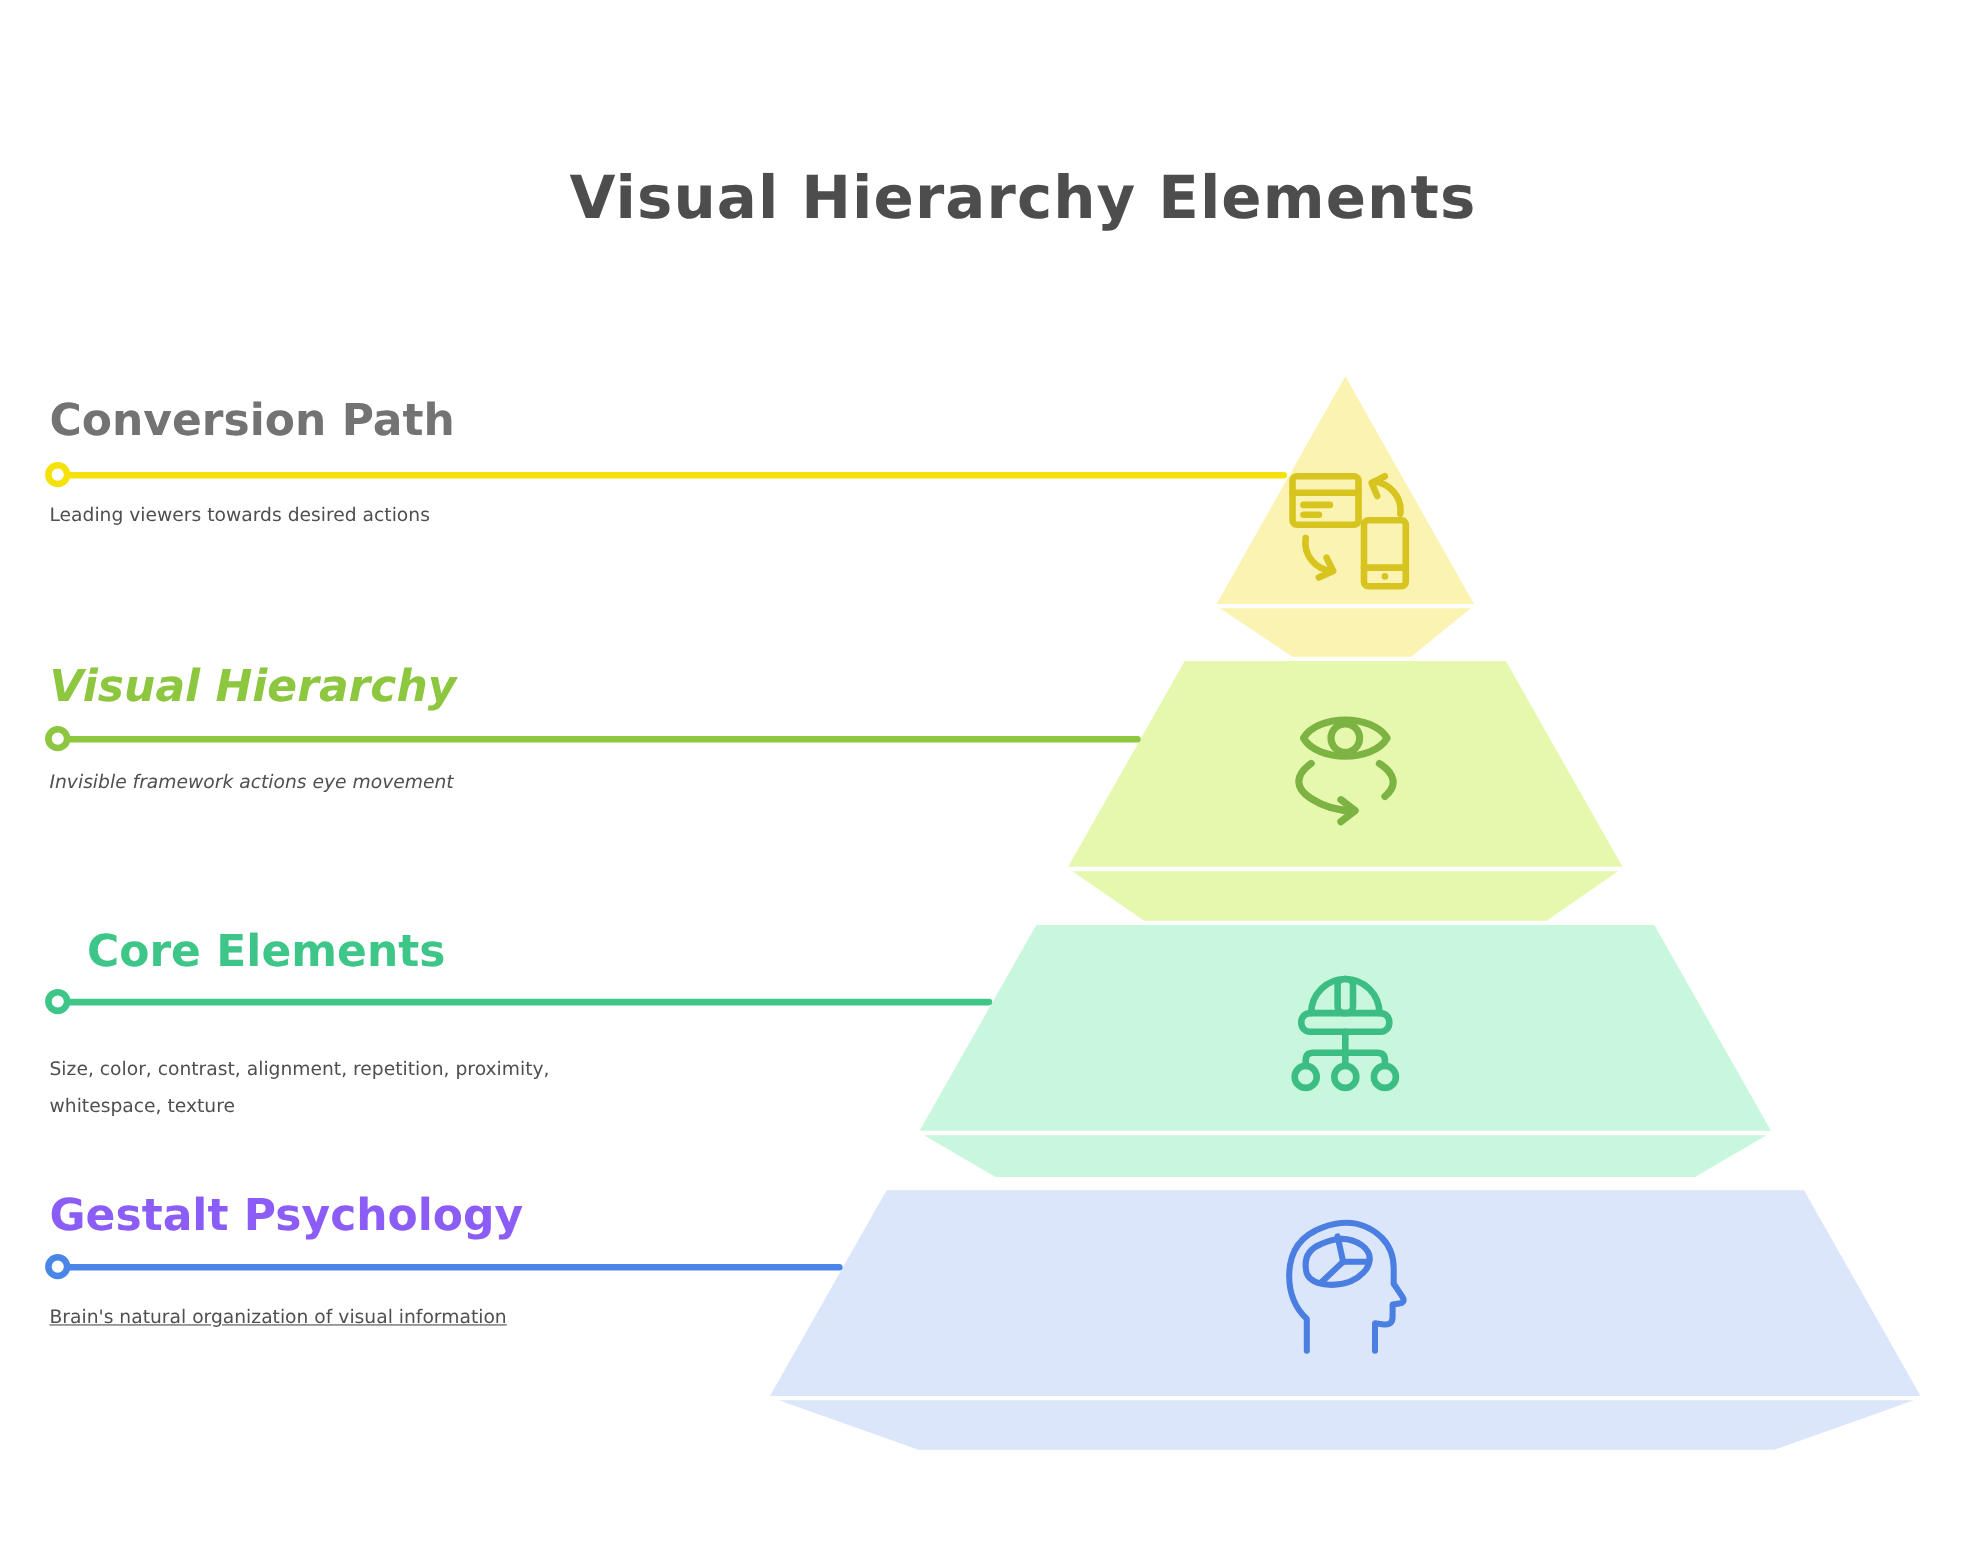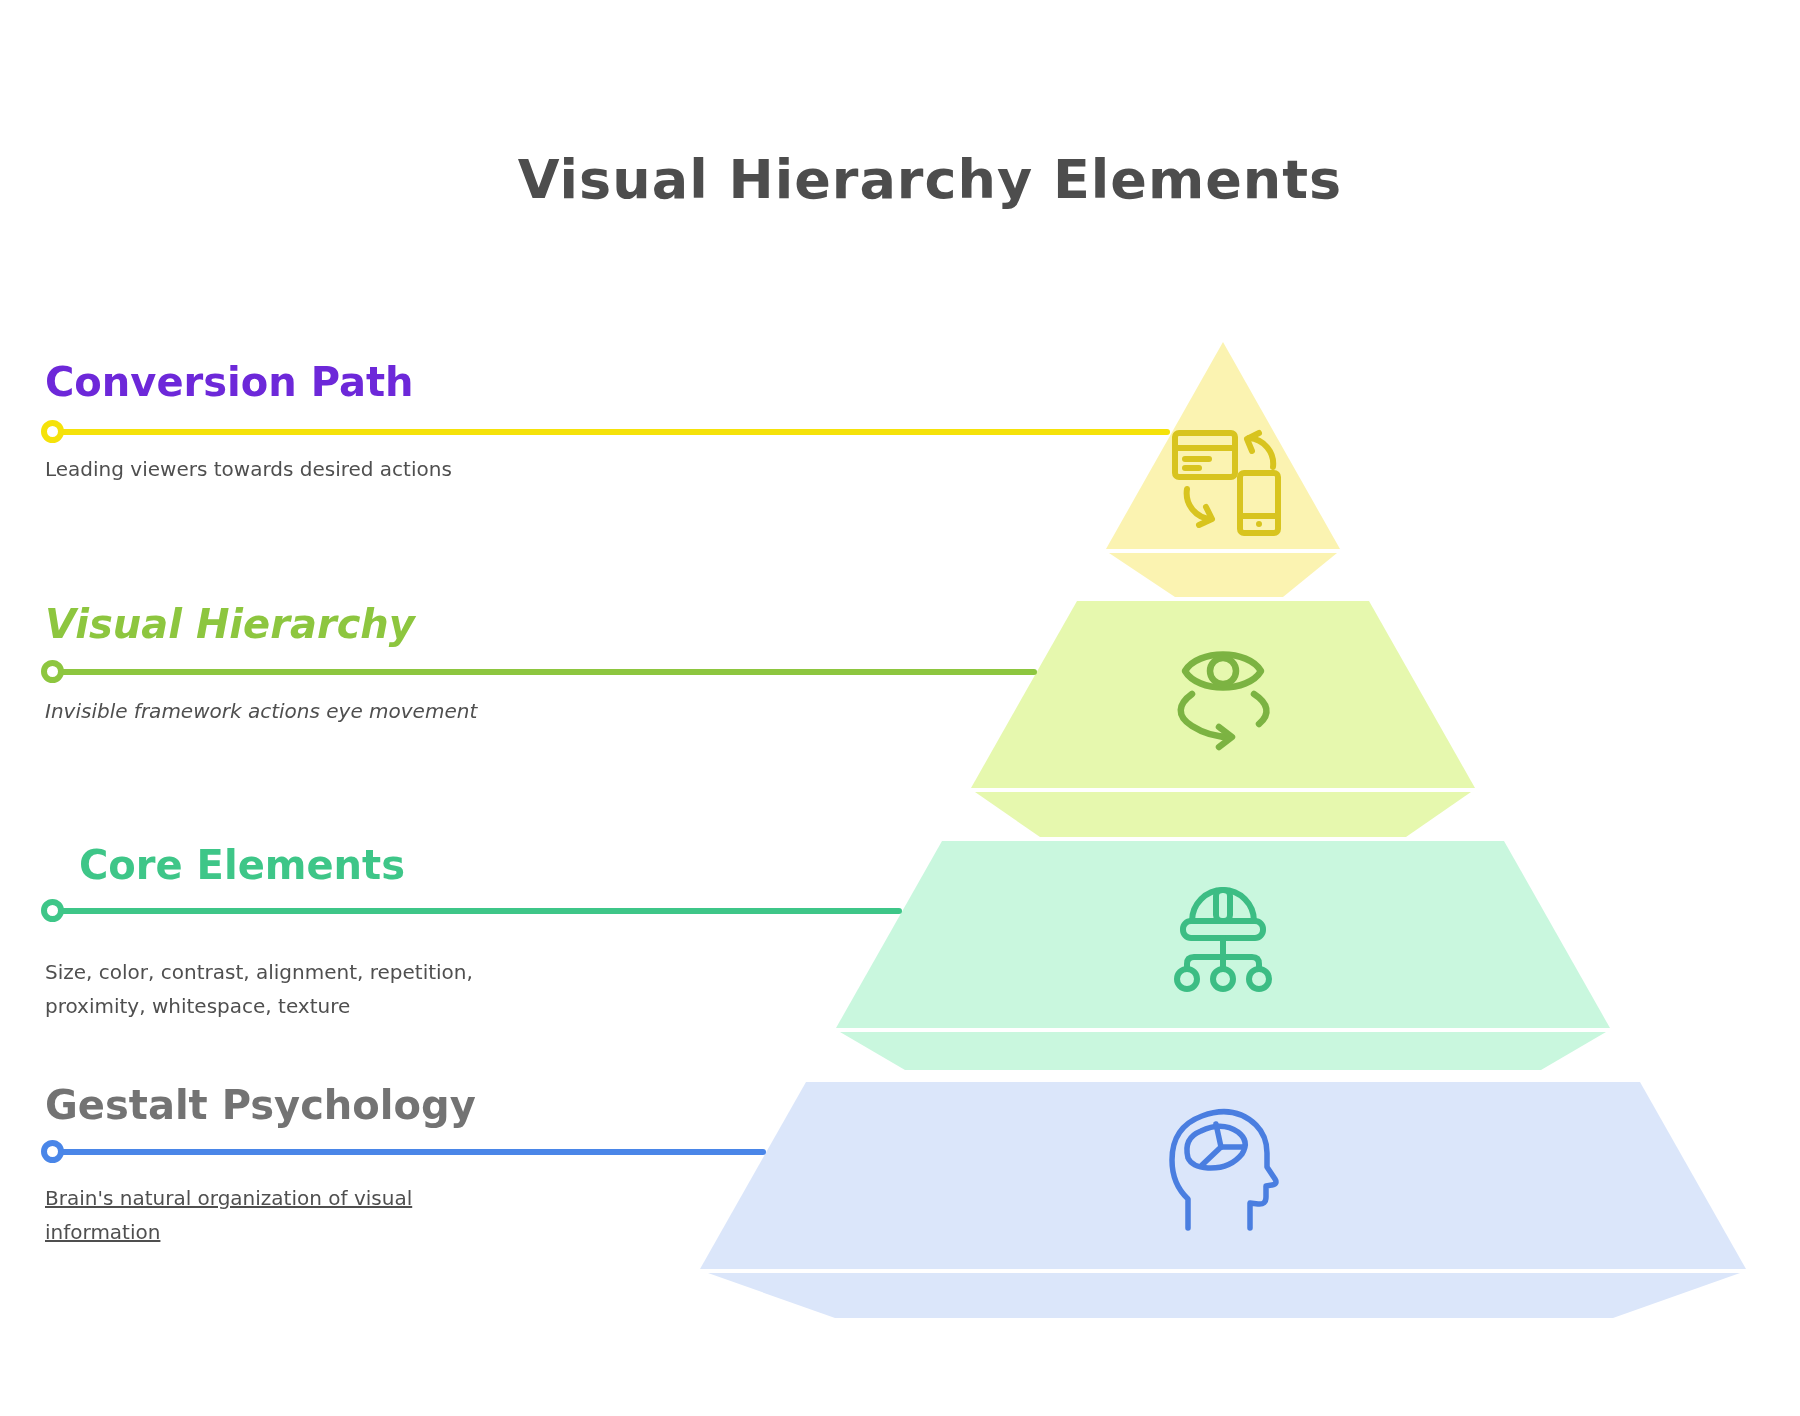--- a/index.html
+++ b/index.html
@@ -7,41 +7,41 @@
     width:1800px;height:1416px;position:relative;background:#ffffff;
     font-family:"DejaVu Sans","Liberation Sans",sans-serif;overflow:hidden;
   }
   .page-title{
     position:absolute;top:100px;left:930px;transform:translateX(-50%);
     font-size:54px;font-weight:bold;color:#4d4d4d;white-space:nowrap;letter-spacing:1px;margin-top:48px;
   }
   .section{position:absolute;left:45px;}
   .section h2{margin:0;font-size:40px;font-weight:bold;line-height:48px;white-space:nowrap;}
   .section .desc{
-    position:absolute;left:0;width:480px;font-size:20px;line-height:34px;color:#4f4f4f;
+    position:absolute;left:0;width:480px;font-size:17px;line-height:34px;color:#4f4f4f;
   }
   .connector{position:absolute;height:6px;border-radius:3px;}
   .ring{
     position:absolute;width:11px;height:11px;border-radius:50%;
     background:#ffffff;border:6px solid;left:41px;
   }
   
-  .s1 h2{color:#6d28d9;}
+  .s1 h2{color:#737373;}
   .c1{background:#f5e20a;left:52px;top:429px;width:1118px;}
   .r1{border-color:#f5e20a;top:420px;}
   
   .s2 h2{color:#8dc63f;}
   .c2{background:#8dc63f;left:52px;top:669px;width:985px;}
   .r2{border-color:#8dc63f;top:660px;}
   
   .s3 h2{color:#3ec688;margin-left:34px;}
   .c3{background:#3ec688;left:52px;top:908px;width:850px;}
   .r3{border-color:#3ec688;top:899px;}
   
-  .s4 h2{color:#737373;}
+  .s4 h2{color:#8b5cf6;}
   .c4{background:#4a86e8;left:52px;top:1149px;width:714px;}
   .r4{border-color:#4a86e8;top:1140px;}
   .pyramid-svg{position:absolute;top:0;left:0;}
 </style>
 </head>
 <body>
 
 <div class="page-title">Visual Hierarchy Elements</div>
 
 <svg class="pyramid-svg" width="1800" height="1416" viewBox="0 0 1800 1416">

